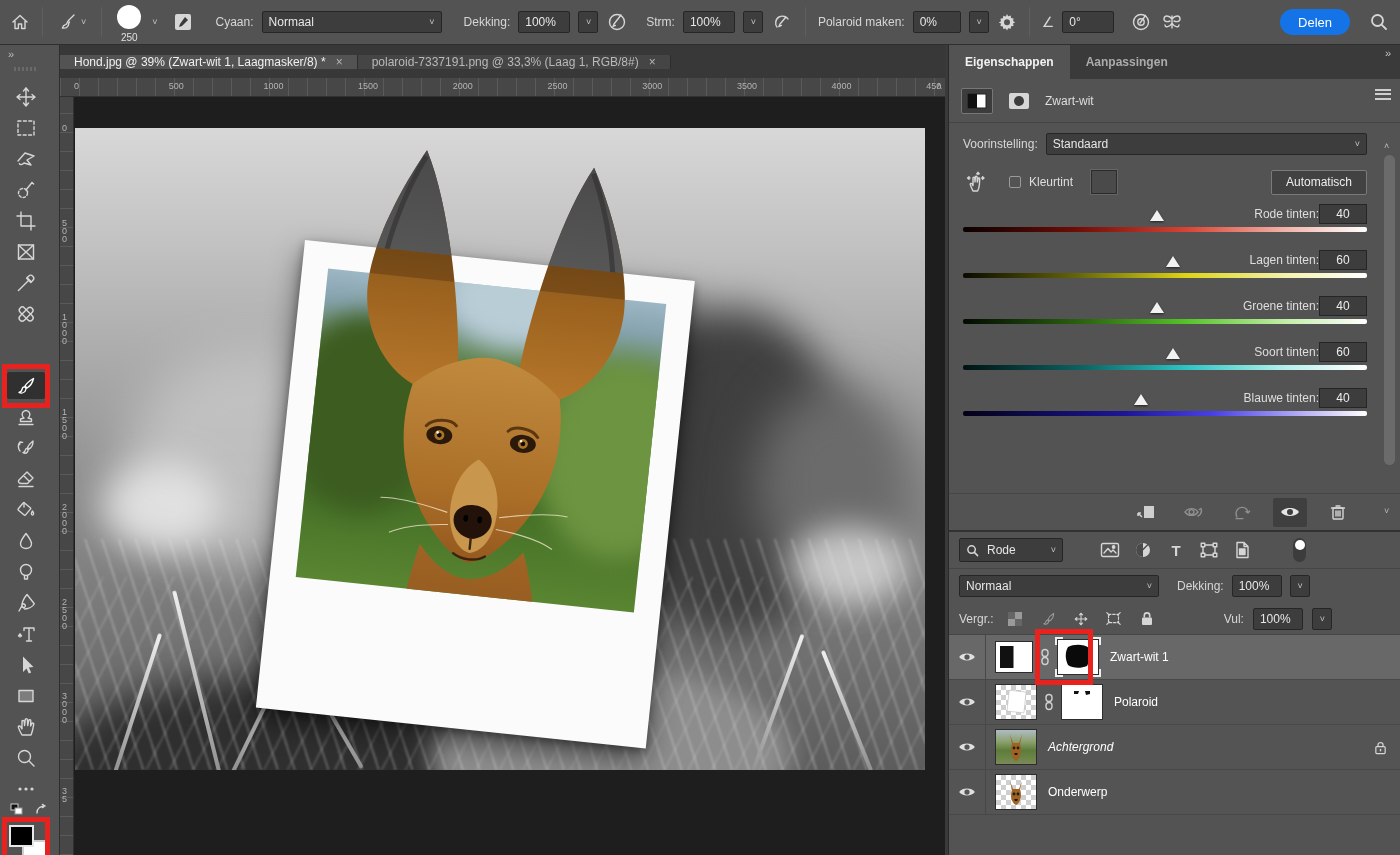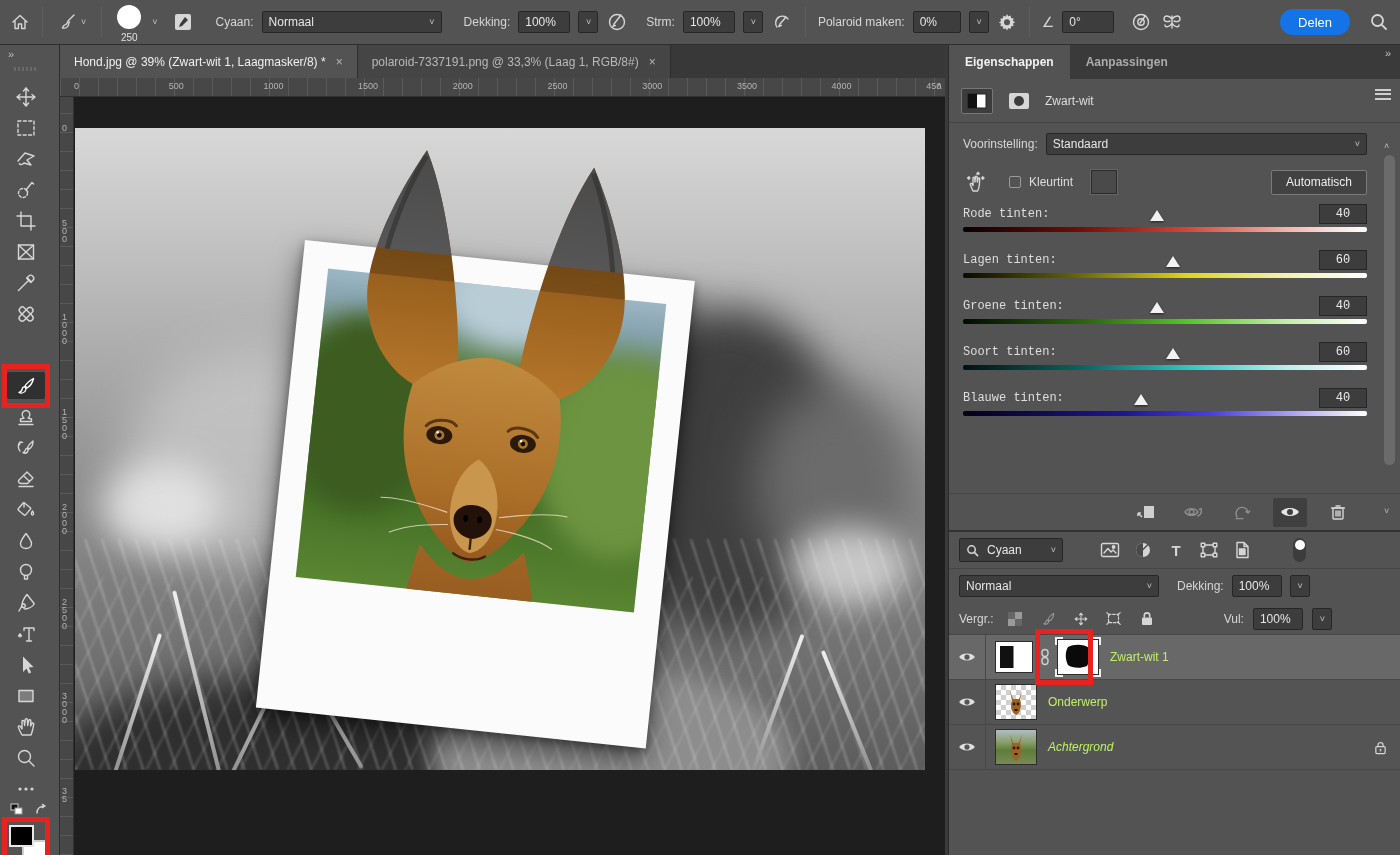--- a/index.html
+++ b/index.html
@@ -40,21 +40,21 @@
   .tool{position:absolute;left:7px;width:38px;height:27px;display:flex;align-items:center;justify-content:center;border-radius:2px;}
   .tool.active{background:#303030;}
   .redbox{position:absolute;border:5px solid var(--red);z-index:60;pointer-events:none;}
   #swatches{position:absolute;left:9px;top:780px;width:40px;height:40px;}
   #swatches .fg{position:absolute;left:0;top:0;width:25px;height:22px;background:#000;border:2px solid #e8e8e8;z-index:2;}
   #swatches .bg{position:absolute;left:13px;top:15px;width:25px;height:22px;background:#fff;border:2px solid #cfcfcf;}
   .minirow{position:absolute;left:10px;top:757px;width:40px;height:14px;display:flex;gap:10px;align-items:center;}
 
   
   #canvasarea{position:absolute;left:60px;top:45px;width:885px;height:810px;background:var(--paste);}
-  #doctabs{position:absolute;left:0;top:0;width:885px;height:33px;background:#383838;display:flex;}
+  #doctabs{position:absolute;left:0;top:0;width:885px;height:33px;background:#383838;display:flex;align-items:center;}
   .doctab{display:flex;align-items:center;gap:10px;padding:0 14px;background:#454545;color:#b9b9b9;
     border-right:1px solid #2d2d2d;font-size:12px;white-space:nowrap;}
   .doctab.active{background:#535353;color:#f0f0f0;}
   .doctab .x{color:#b5b5b5;font-size:12px;}
   #hruler{position:absolute;left:0;top:33px;width:885px;height:19px;background:#474747;border-bottom:1px solid #313131;
     background-image:repeating-linear-gradient(90deg,#5a5a5a 0 1px,transparent 1px 19px);overflow:hidden;}
   .htick{position:absolute;top:3px;left:calc(14px + var(--i)*94.7px);font-size:9px;color:#b4b4b4;}
   #vruler{position:absolute;left:0;top:52px;width:14px;height:758px;background:#474747;border-right:1px solid #313131;
     background-image:repeating-linear-gradient(0deg,#5a5a5a 0 1px,transparent 1px 19px);overflow:hidden;}
   .vtick{position:absolute;left:2px;top:calc(27px + var(--i)*94.7px);width:9px;font-size:9px;line-height:8px;
@@ -95,21 +95,21 @@
   .adjico{width:32px;height:26px;border:1px solid #777;border-radius:2px;background:#3c3c3c;display:flex;align-items:center;justify-content:center;}
   .adjico.flat{border-color:transparent;background:transparent;}
   #propsbody{position:absolute;left:0;top:78px;width:432px;height:340px;padding:10px 14px 0 14px;}
   .presetrow{display:flex;align-items:center;gap:8px;margin-bottom:12px;}
   .presetrow .oselect{flex:1;}
   .autorow{display:flex;align-items:center;gap:8px;height:30px;margin-bottom:6px;}
   .checkbox{width:12px;height:12px;border:1px solid #9a9a9a;border-radius:2px;background:transparent;}
   .tintswatch{width:26px;height:24px;background:#4a4a4a;border:1px solid #2b2b2b;outline:1px solid #666;margin-left:10px;}
   .autobtn{margin-left:auto;background:#424242;border:1px solid #7a7a7a;border-radius:2px;color:#ececec;height:25px;padding:0 14px;font-family:"Liberation Sans",sans-serif;font-size:12px;}
   .slider{position:relative;height:46px;}
-  .slider .lrow{display:flex;align-items:center;justify-content:space-between;height:22px;font-family:Liberation Mono, monospace;}
+  .slider .lrow{display:flex;align-items:center;justify-content:flex-end;height:22px;}
   .valbox{width:48px;height:20px;background:var(--field);border:1px solid var(--fieldbrd);color:#ececec;
     display:flex;align-items:center;justify-content:center;}
   .track{position:relative;height:5px;border-radius:2px;margin-top:2px;}
   .grad-red{background:linear-gradient(90deg,#0a0000,#6e0d06 28%,#d84233 55%,#f2b4aa 80%,#fff);}
   .grad-yellow{background:linear-gradient(90deg,#0a0a00,#64640a 28%,#ddd414 55%,#f4f2ae 80%,#fff);}
   .grad-green{background:linear-gradient(90deg,#020a00,#2c6410 30%,#55c228 55%,#c4eda9 80%,#fff);}
   .grad-cyan{background:linear-gradient(90deg,#001212,#0d6464 30%,#2cc4c4 55%,#b7efec 80%,#fff);}
   .grad-blue{background:linear-gradient(90deg,#020016,#1c1696 40%,#4840e8 62%,#bcb4f4 85%,#fff);}
   .grad-magenta{background:linear-gradient(90deg,#120012,#641064 32%,#d634d6 58%,#f0b2ec 82%,#fff);}
   .thumbtri{position:absolute;top:7px;left:calc(var(--pos)*1%);width:0;height:0;margin-left:-7px;
@@ -136,21 +136,21 @@
   .layerrow.sel{background:var(--rowsel);}
   .eyecell{width:37px;height:100%;display:flex;align-items:center;justify-content:center;border-right:1px solid #484848;}
   .thumb{width:40px;height:34px;margin-left:10px;background:#fff;outline:1px solid #2d2d2d;position:relative;overflow:hidden;}
   .thumb.checker{background:
     linear-gradient(45deg,#cfcfcf 25%,transparent 25%,transparent 75%,#cfcfcf 75%) 0 0/10px 10px,
     linear-gradient(45deg,#cfcfcf 25%,#fff 25%,#fff 75%,#cfcfcf 75%) 5px 5px/10px 10px;}
   .adjthumb{width:36px;height:30px;margin-left:10px;background:#fff;outline:1px solid #2d2d2d;position:relative;}
   .adjthumb .half{position:absolute;left:4px;top:4px;width:13px;height:22px;background:#111;}
   .adjthumb .halfw{position:absolute;left:17px;top:4px;width:14px;height:22px;background:#fff;border-left:1px solid #888;}
   .maskthumb{width:40px;height:34px;background:#fff;outline:1px solid #2d2d2d;position:relative;}
-  .lname{margin-left:12px;color:#bef264;}
+  .lname{margin-left:12px;color:#ffffff;}
   .lname.it{font-style:italic;}
   .linkico{margin-left:8px;}
   .corner{position:absolute;width:8px;height:8px;border:2px solid #efefef;}
   .c-tl{left:-3px;top:-3px;border-right:none;border-bottom:none;}
   .c-tr{right:-3px;top:-3px;border-left:none;border-bottom:none;}
   .c-bl{left:-3px;bottom:-3px;border-right:none;border-top:none;}
   .c-br{right:-3px;bottom:-3px;border-left:none;border-top:none;}
   .locksmall{margin-left:auto;margin-right:14px;}
 </style>
 </head>
@@ -678,21 +678,21 @@
   </div>
 
   <div id="layers">
 
     <div class="filterrow">
       <div class="oselect soort">
         <svg class="icon" width="13" height="13" viewBox="0 0 14 14" style="stroke-width:1.6;">
             <circle cx="6" cy="6" r="4"></circle>
             <path d="M9,9 L12.5,12.5"></path>
           </svg>
-        <span>Cyaan</span>
+        <span>Rode</span>
           <span class="chev">˅</span>
       </div>
       <span class="fico" style="margin-left:26px;">
         <svg class="icon" width="20" height="16" viewBox="0 0 20 16">
             <rect x="1.5" y="1.5" width="17" height="13" rx="1.5"></rect>
             <path d="M4,11 L8,6.5 L11,10 L13,8 L16,11"></path>
             <circle cx="13.6" cy="5" r="1.2" fill="#d6d6d6"></circle>
           </svg>
       </span>
       <span class="fico">
@@ -800,57 +800,83 @@
           </svg>
         <span class="corner c-tl"></span>
           <span class="corner c-tr"></span>
           <span class="corner c-bl"></span>
           <span class="corner c-br"></span>
       </span>
       <span class="lname">Zwart-wit 1</span>
       <div class="redbox" style="left:86px;top:-6px;width:58px;height:56px;"></div>
     </div>
 
+    <div class="layerrow">
+      <span class="eyecell">
+        <svg width="20" height="14" viewBox="0 0 22 16">
+            <path d="M2,8 C5.5,2.8 16.5,2.8 20,8 C16.5,13.2 5.5,13.2 2,8 Z" fill="#e0e0e0"></path>
+            <circle cx="11" cy="8" r="3" fill="#555"></circle>
+          </svg>
+      </span>
+      <span class="thumb checker">
+        <svg width="40" height="34" viewBox="0 0 40 34">
+            <rect x="12" y="6" width="17" height="21" fill="#fff" transform="rotate(6 20 17)" stroke="#bbb" stroke-width=".6"></rect>
+          </svg>
+      </span>
+      <span class="linkico">
+        <svg class="icon" width="10" height="18" viewBox="0 0 10 18" style="stroke:#cfcfcf;">
+            <rect x="2" y="1.5" width="6" height="7" rx="3"></rect>
+            <rect x="2" y="9.5" width="6" height="7" rx="3"></rect>
+          </svg>
+      </span>
+      <span class="maskthumb" style="margin-left:8px;">
+        <svg width="40" height="34" viewBox="0 0 40 34">
+            <path d="M12,6 l5,0 l-1,3 l-4,0 Z" fill="#111"></path>
+            <path d="M23,6 l5,0 l0,3 l-4,1 Z" fill="#111"></path>
+          </svg>
+      </span>
+      <span class="lname">Polaroid</span>
+    </div>
+
+    <div class="layerrow">
+      <span class="eyecell">
+        <svg width="20" height="14" viewBox="0 0 22 16">
+            <path d="M2,8 C5.5,2.8 16.5,2.8 20,8 C16.5,13.2 5.5,13.2 2,8 Z" fill="#e0e0e0"></path>
+            <circle cx="11" cy="8" r="3" fill="#555"></circle>
+          </svg>
+      </span>
+      <span class="thumb" style="background:linear-gradient(180deg,#aebdc4 0%,#8ba06c 35%,#5d7d3a 60%,#7a8a56 100%);">
+        <svg width="40" height="34" viewBox="0 0 40 34">
+            <path d="M14,4 L17,13 L23,13 L26,4 L24,14 C26,19 25,28 20,31 C15,28 14,19 16,14 Z" fill="#9c6324"></path>
+            <circle cx="18" cy="18" r="1.4" fill="#2b1a09"></circle>
+            <circle cx="22" cy="18" r="1.4" fill="#2b1a09"></circle>
+            <path d="M18.6,23 a1.6,1.4 0 1,0 2.8,0" fill="#221209"></path>
+          </svg>
+      </span>
+      <span class="lname it">Achtergrond</span>
+      <span class="locksmall">
+        <svg width="13" height="15" viewBox="0 0 14 15">
+            <rect x="2" y="6.5" width="10" height="7.5" rx="1" fill="none" stroke="#d6d6d6" stroke-width="1.3"></rect>
+            <path d="M4.3,6.5 L4.3,4.5 C4.3,1.6 9.7,1.6 9.7,4.5 L9.7,6.5" stroke="#d6d6d6" stroke-width="1.3" fill="none"></path>
+            <rect x="6.2" y="9" width="1.6" height="2.6" fill="#d6d6d6"></rect>
+          </svg>
+      </span>
+    </div>
 
     <div class="layerrow">
       <span class="eyecell">
         <svg width="20" height="14" viewBox="0 0 22 16">
             <path d="M2,8 C5.5,2.8 16.5,2.8 20,8 C16.5,13.2 5.5,13.2 2,8 Z" fill="#e0e0e0"></path>
             <circle cx="11" cy="8" r="3" fill="#555"></circle>
           </svg>
       </span>
       <span class="thumb checker">
         <svg width="40" height="34" viewBox="0 0 40 34">
             <path d="M14,6 L17,14 L23,14 L26,6 L24,15 C26,20 25,28 20,30 C15,28 14,20 16,15 Z" fill="#9c6324"></path>
             <circle cx="18" cy="19" r="1.4" fill="#2b1a09"></circle>
             <circle cx="22" cy="19" r="1.4" fill="#2b1a09"></circle>
             <path d="M18.6,24 a1.6,1.4 0 1,0 2.8,0" fill="#221209"></path>
           </svg>
       </span>
       <span class="lname">Onderwerp</span>
     </div>
-
-    <div class="layerrow">
-      <span class="eyecell">
-        <svg width="20" height="14" viewBox="0 0 22 16">
-            <path d="M2,8 C5.5,2.8 16.5,2.8 20,8 C16.5,13.2 5.5,13.2 2,8 Z" fill="#e0e0e0"></path>
-            <circle cx="11" cy="8" r="3" fill="#555"></circle>
-          </svg>
-      </span>
-      <span class="thumb" style="background:linear-gradient(180deg,#aebdc4 0%,#8ba06c 35%,#5d7d3a 60%,#7a8a56 100%);">
-        <svg width="40" height="34" viewBox="0 0 40 34">
-            <path d="M14,4 L17,13 L23,13 L26,4 L24,14 C26,19 25,28 20,31 C15,28 14,19 16,14 Z" fill="#9c6324"></path>
-            <circle cx="18" cy="18" r="1.4" fill="#2b1a09"></circle>
-            <circle cx="22" cy="18" r="1.4" fill="#2b1a09"></circle>
-            <path d="M18.6,23 a1.6,1.4 0 1,0 2.8,0" fill="#221209"></path>
-          </svg>
-      </span>
-      <span class="lname it">Achtergrond</span>
-      <span class="locksmall">
-        <svg width="13" height="15" viewBox="0 0 14 15">
-            <rect x="2" y="6.5" width="10" height="7.5" rx="1" fill="none" stroke="#d6d6d6" stroke-width="1.3"></rect>
-            <path d="M4.3,6.5 L4.3,4.5 C4.3,1.6 9.7,1.6 9.7,4.5 L9.7,6.5" stroke="#d6d6d6" stroke-width="1.3" fill="none"></path>
-            <rect x="6.2" y="9" width="1.6" height="2.6" fill="#d6d6d6"></rect>
-          </svg>
-      </span>
-    </div>
   </div>
 </div>
 
 </body></html>

